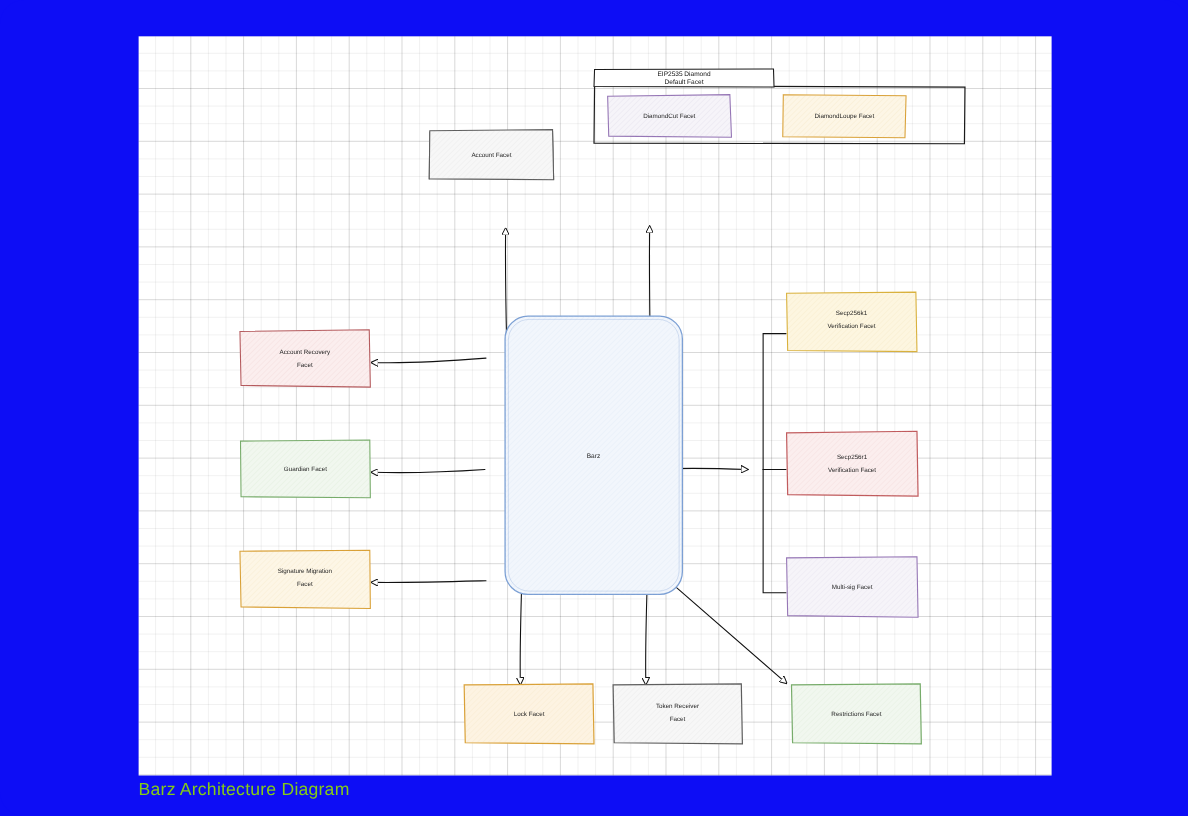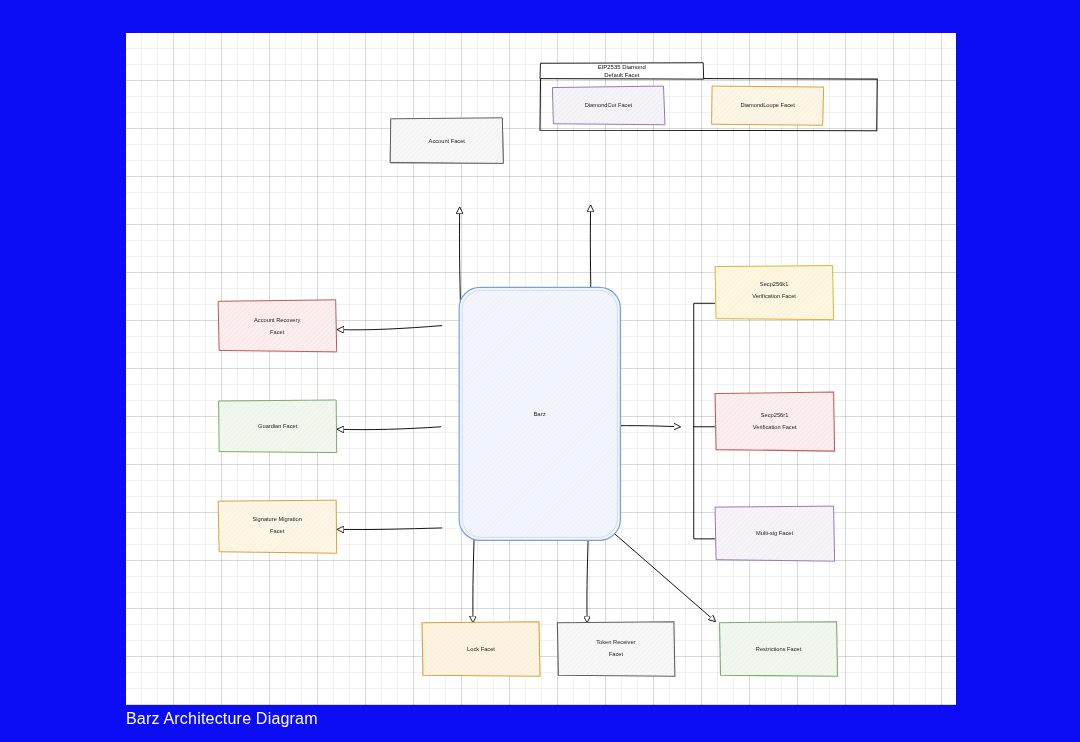--- a/index.html
+++ b/index.html
@@ -27,21 +27,21 @@
       linear-gradient(to bottom, rgba(0,0,0,.055) 1px, transparent 1px),
       linear-gradient(to right, rgba(0,0,0,.10) 1px, transparent 1px),
       linear-gradient(to bottom, rgba(0,0,0,.10) 1px, transparent 1px);
     background-size:16px 16px,16px 16px,48px 48px,48px 48px;
     background-position:-1px -1px,-1px -1px,-1px -1px,-1px -1px;
   }
   #diagram{position:absolute;left:0;top:0;width:830px;height:672px;}
   #caption{
     position:absolute;
     left:126px;top:710px;
-    color:#ffffff;
+    color:#84cc16;
     font-size:16px;
     letter-spacing:.2px;
     font-family:"Liberation Sans", sans-serif;
   }
   .nodelabel{
     font-family:"Liberation Sans", sans-serif;
     font-size:11.5px;
     fill:#1d1d1d;
     text-anchor:middle;
     dominant-baseline:middle;

